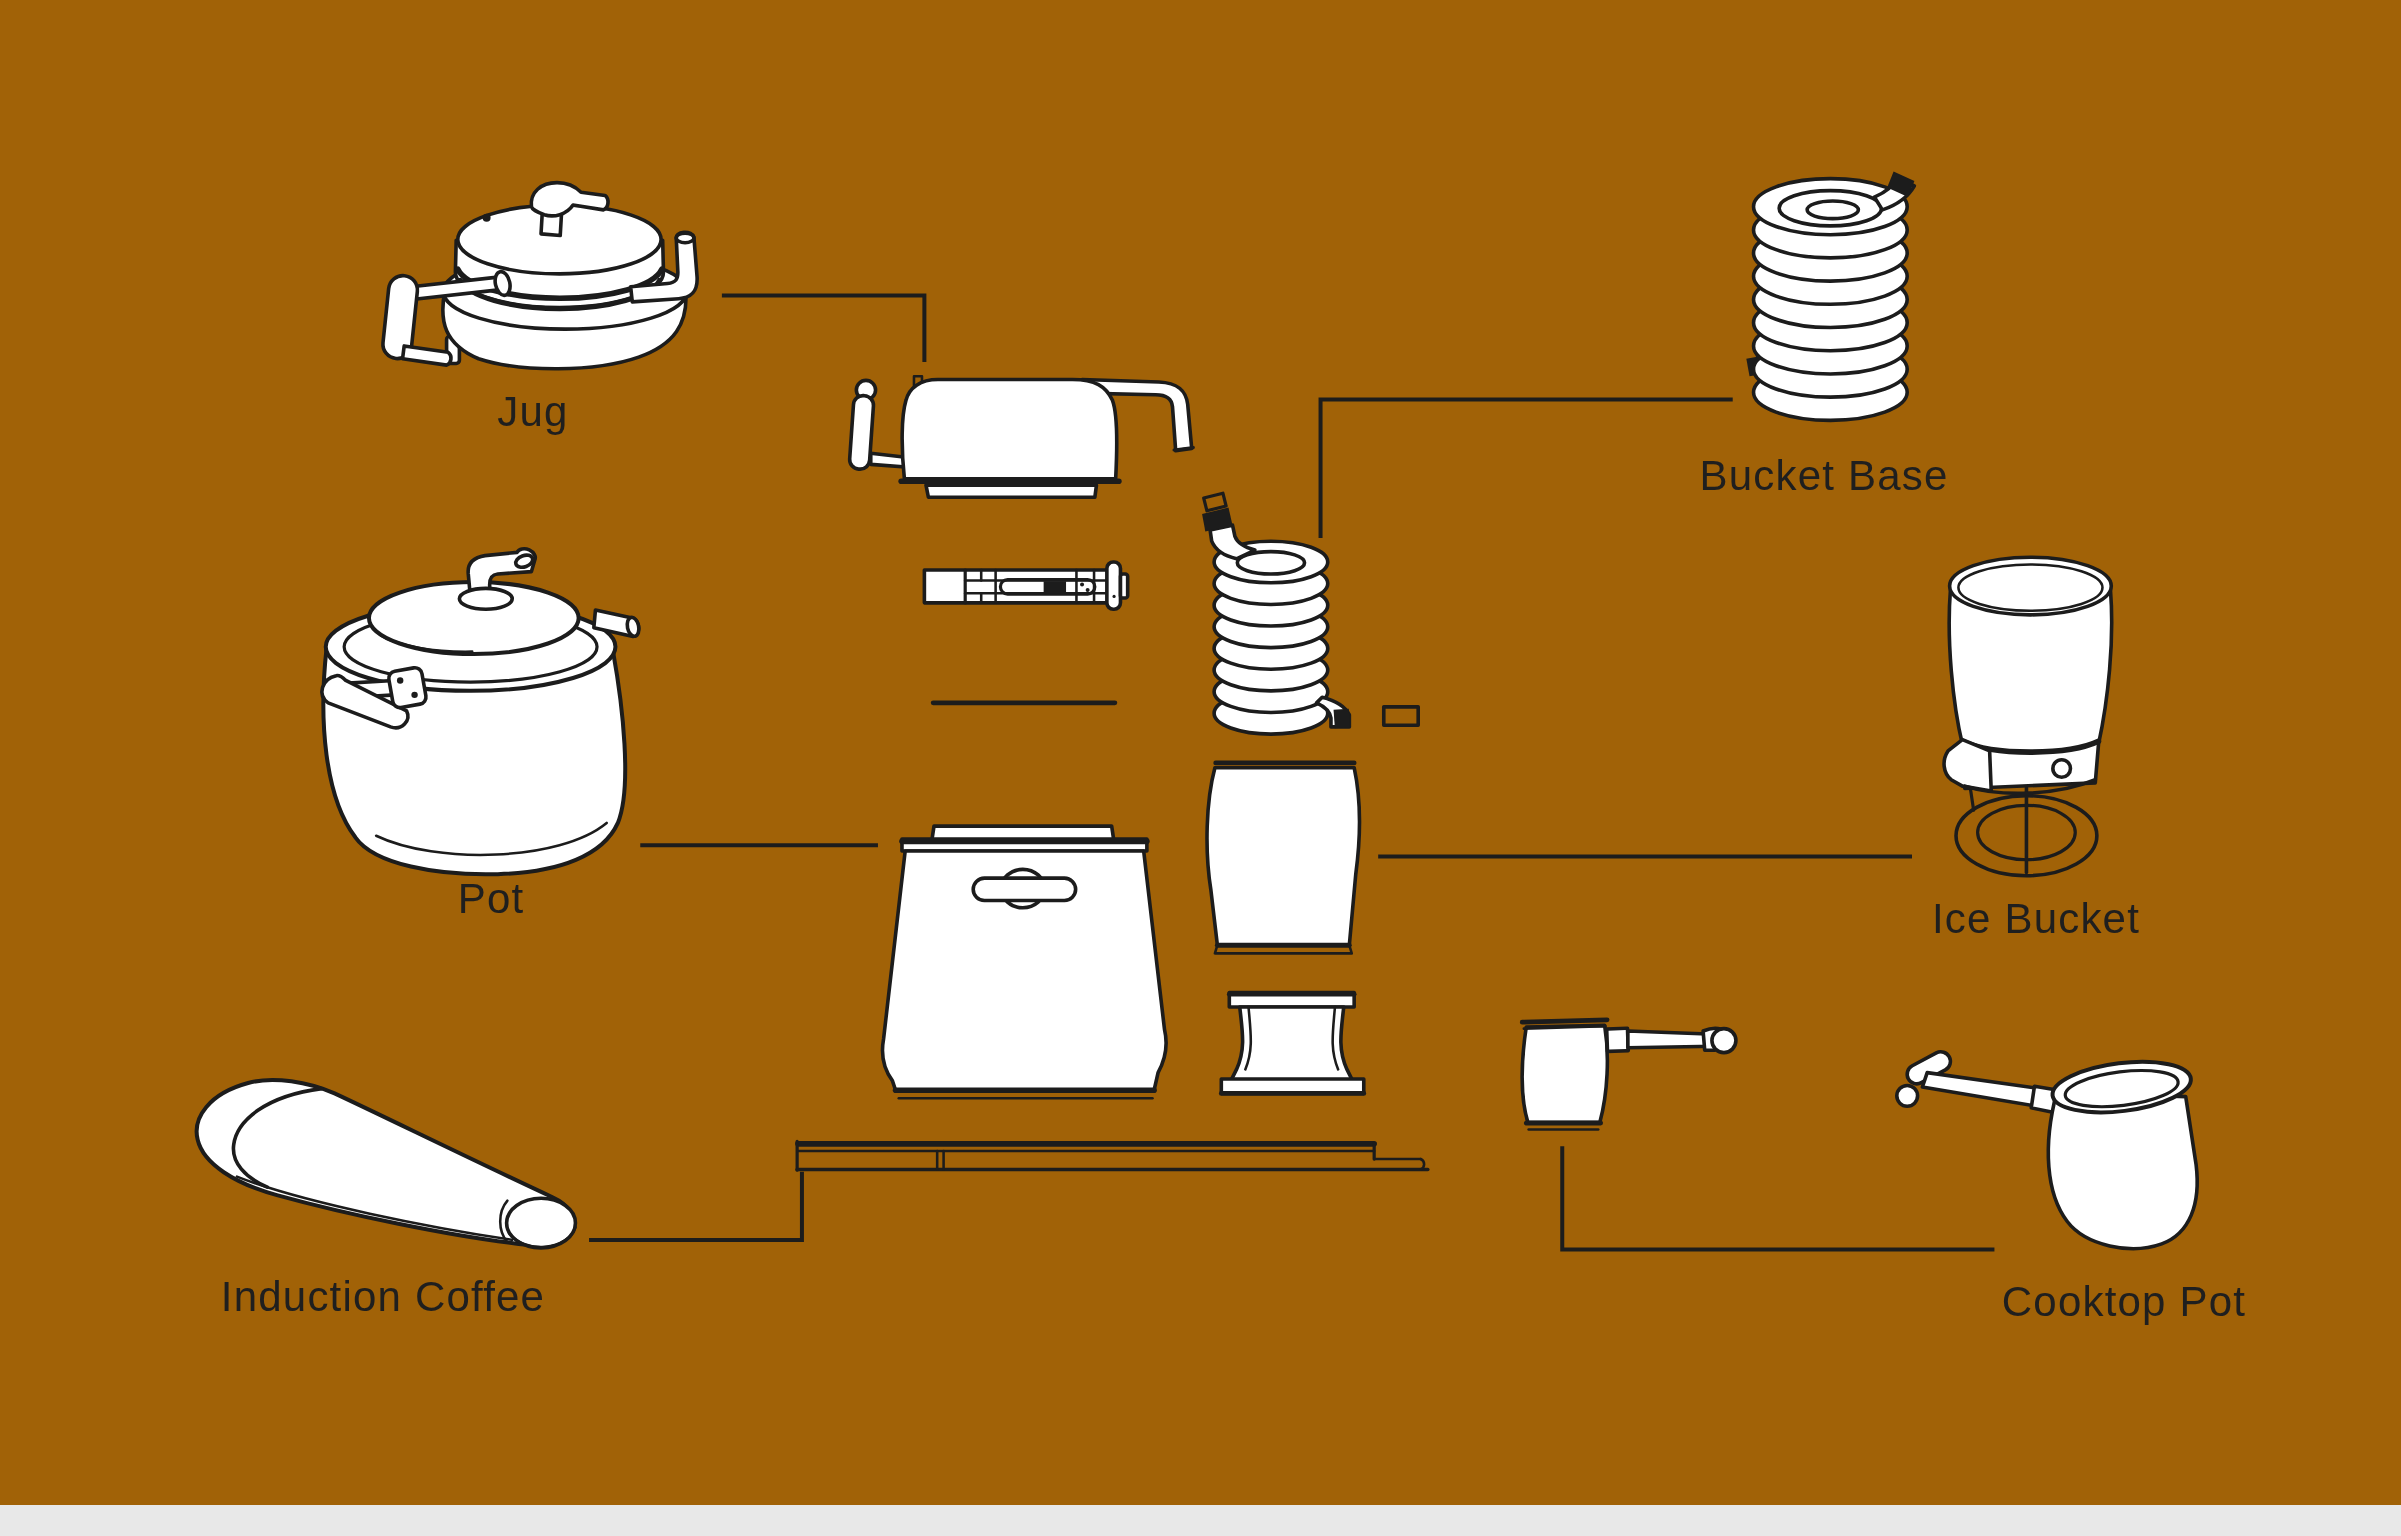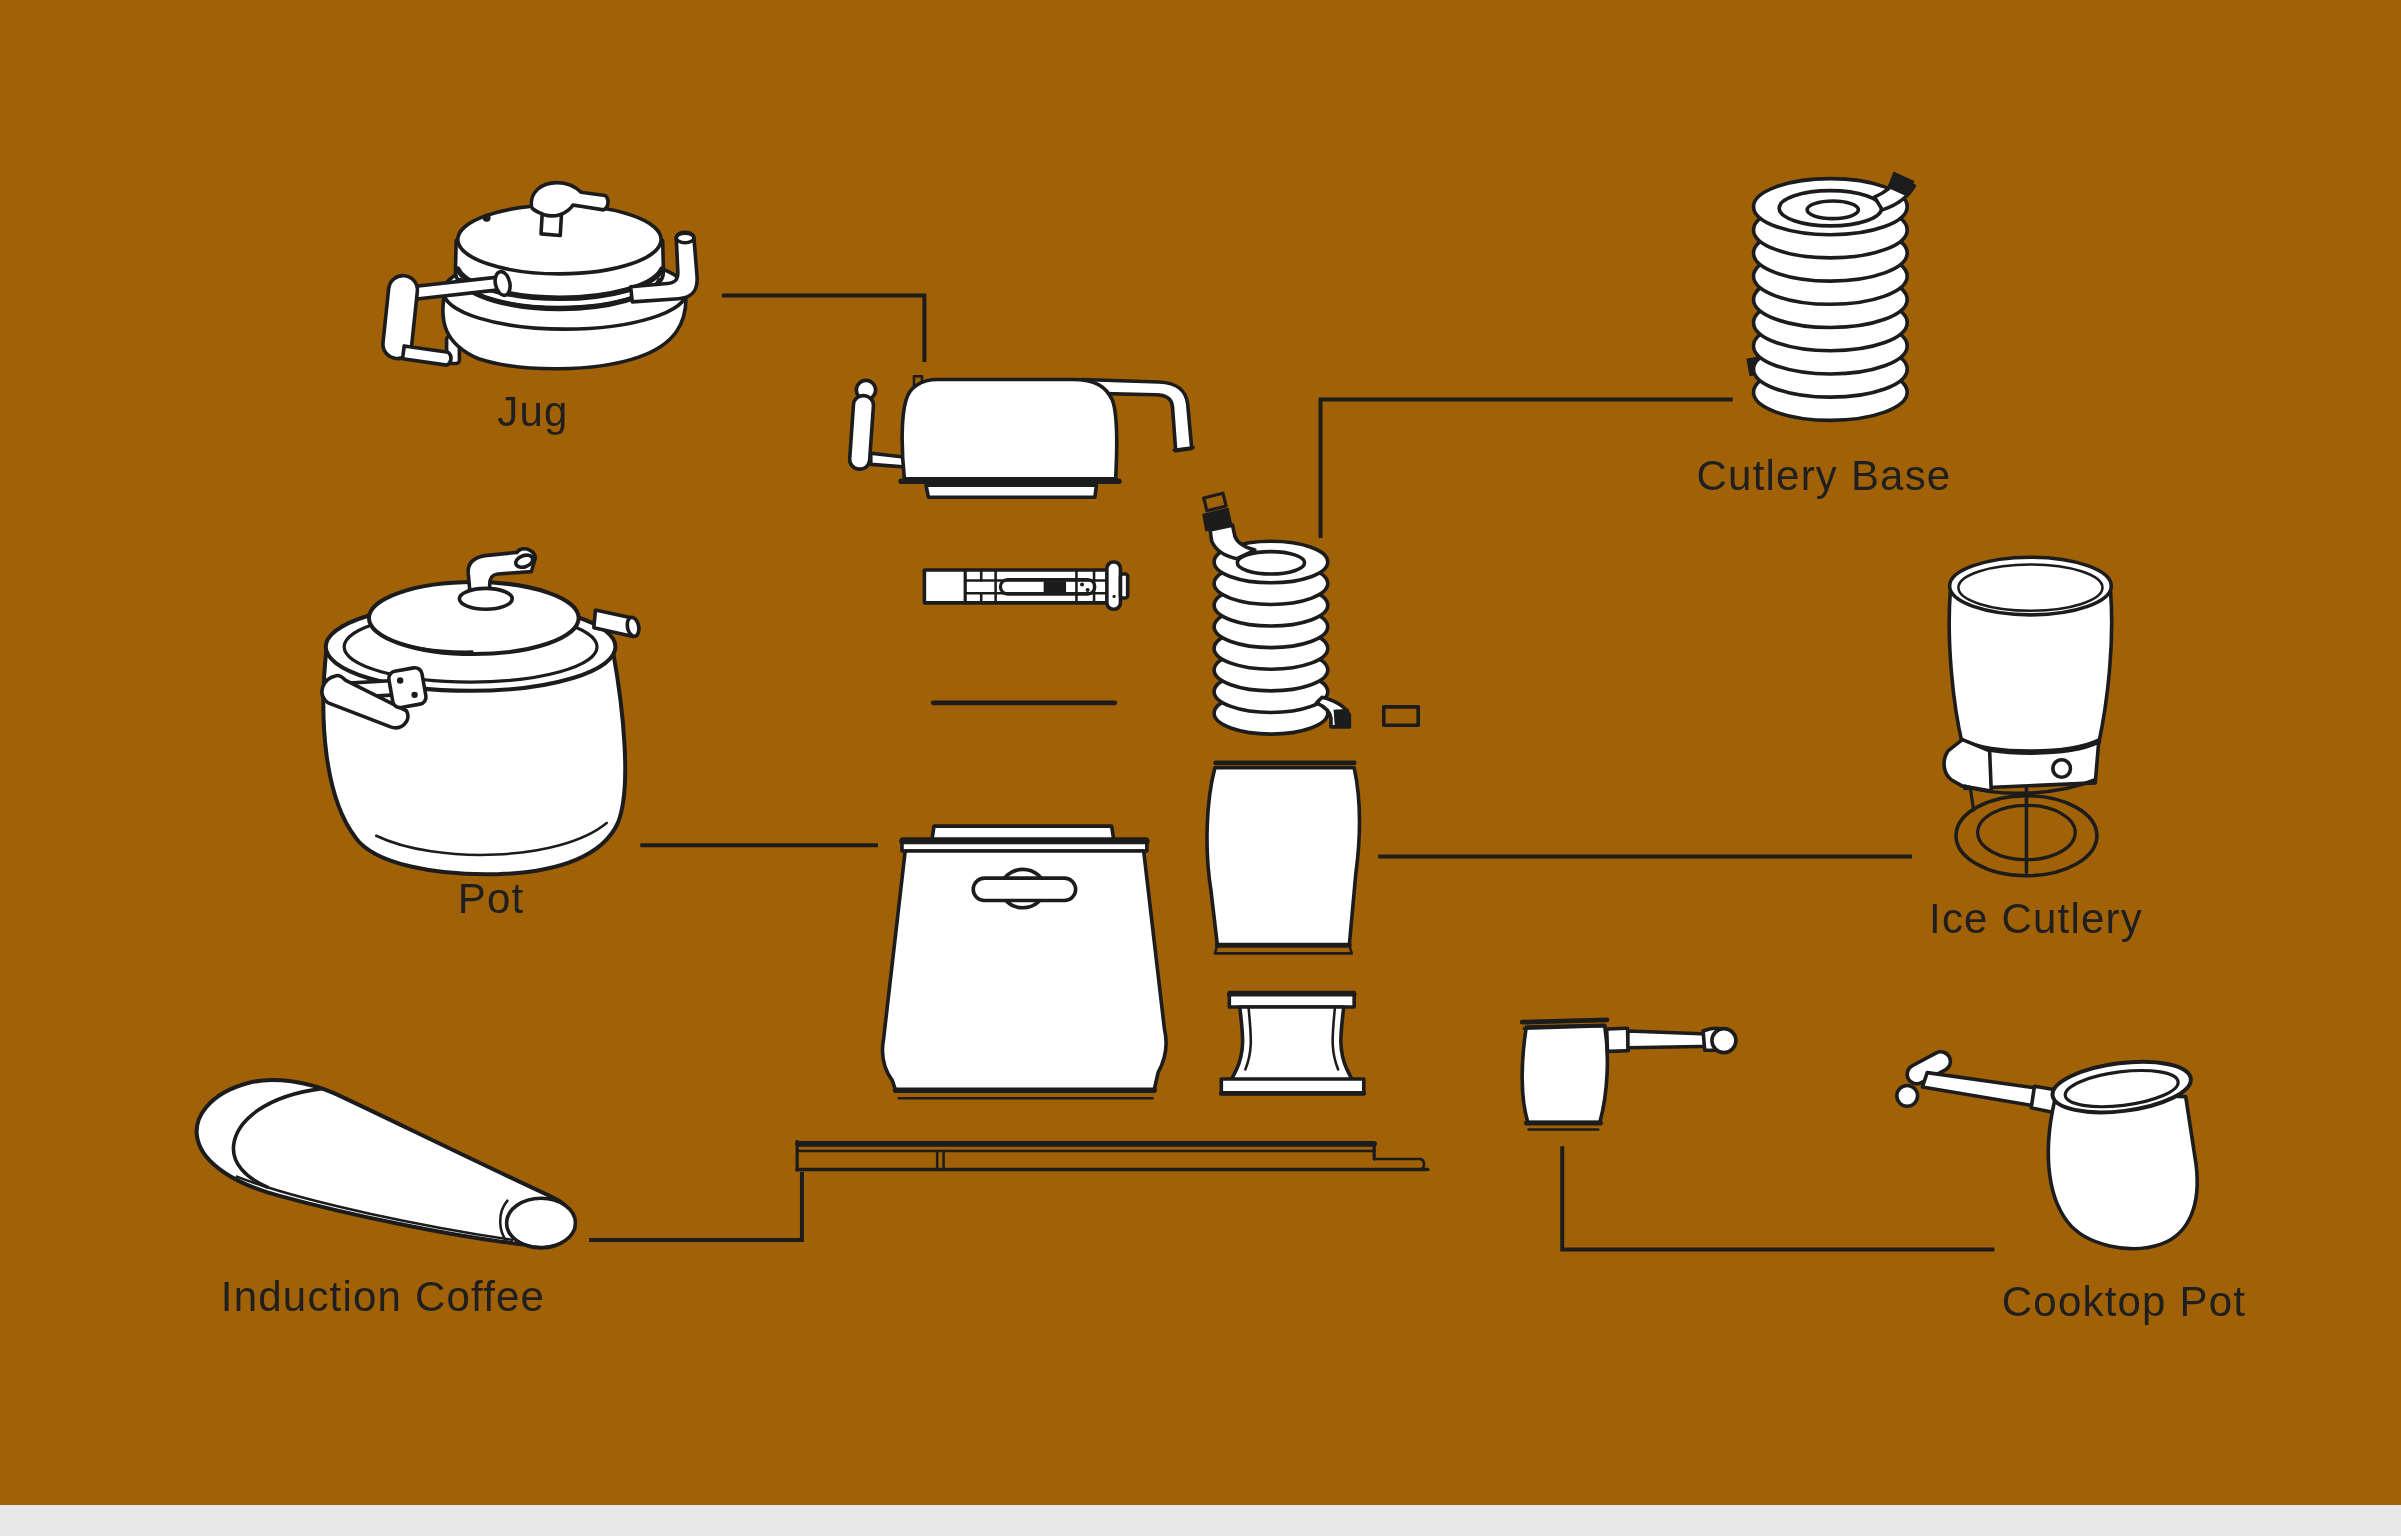--- a/index.html
+++ b/index.html
@@ -237,19 +237,19 @@
       <rect class="w" x="2381" y="1322" width="58" height="24" rx="12" transform="rotate(-28 2410 1334)"></rect>
       <path class="w" d="M 2408,1340 L 2549,1360 L 2545,1382 L 2402,1358 Z"></path>
       <path class="w" d="M 2542,1357 L 2572,1362 L 2568,1390 L 2538,1384 Z"></path>
       <path class="w" d="M 2570,1364 C 2552,1432 2557,1492 2583,1526 C 2606,1556 2662,1568 2701,1554 C 2736,1541 2750,1504 2744,1455 L 2731,1370 Z"></path>
       <ellipse class="w5" cx="2651" cy="1358" rx="87" ry="30" transform="rotate(-7 2651 1358)"></ellipse>
       <ellipse class="n4" cx="2651" cy="1360" rx="71" ry="21" transform="rotate(-7 2651 1360)"></ellipse>
     </g>
   </svg>
 
   <div class="label" style="left:533px;top:389px;">Jug</div>
-  <div class="label" style="left:1824px;top:453px;">Cutlery Base</div>
+  <div class="label" style="left:1824px;top:453px;">Bucket Base</div>
   <div class="label" style="left:491px;top:876px;">Pot</div>
-  <div class="label" style="left:2036px;top:896px;">Ice Cutlery</div>
+  <div class="label" style="left:2036px;top:896px;">Ice Bucket</div>
   <div class="label" style="left:383px;top:1274px;">Induction Coffee</div>
   <div class="label" style="left:2124px;top:1279px;">Cooktop Pot</div>
 </div>
 
 
 </body></html>

